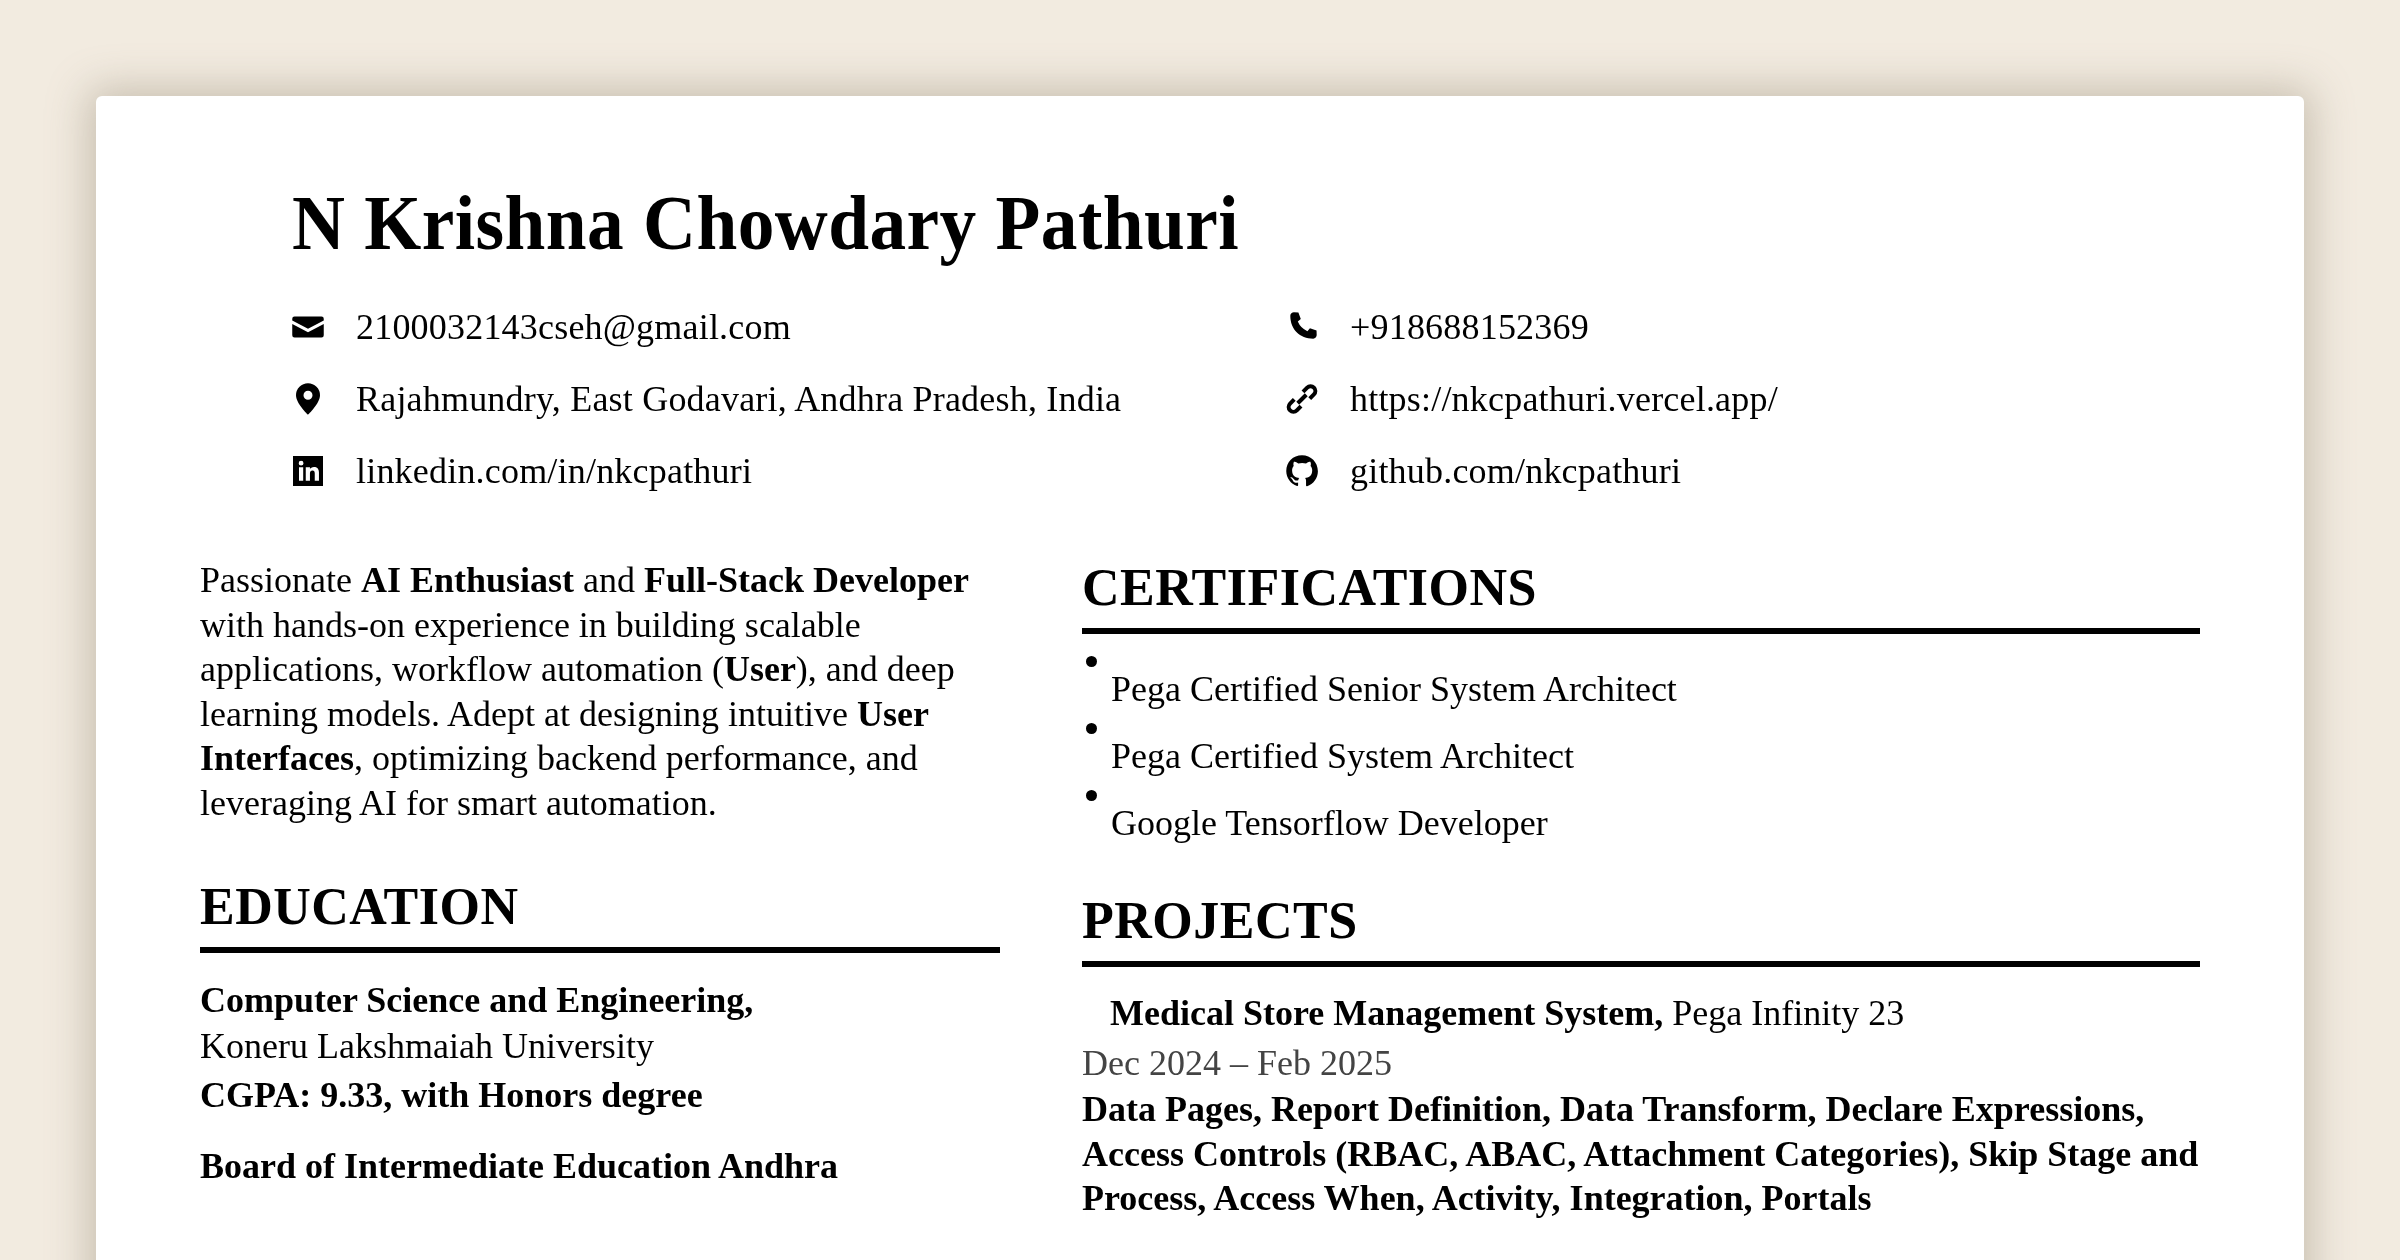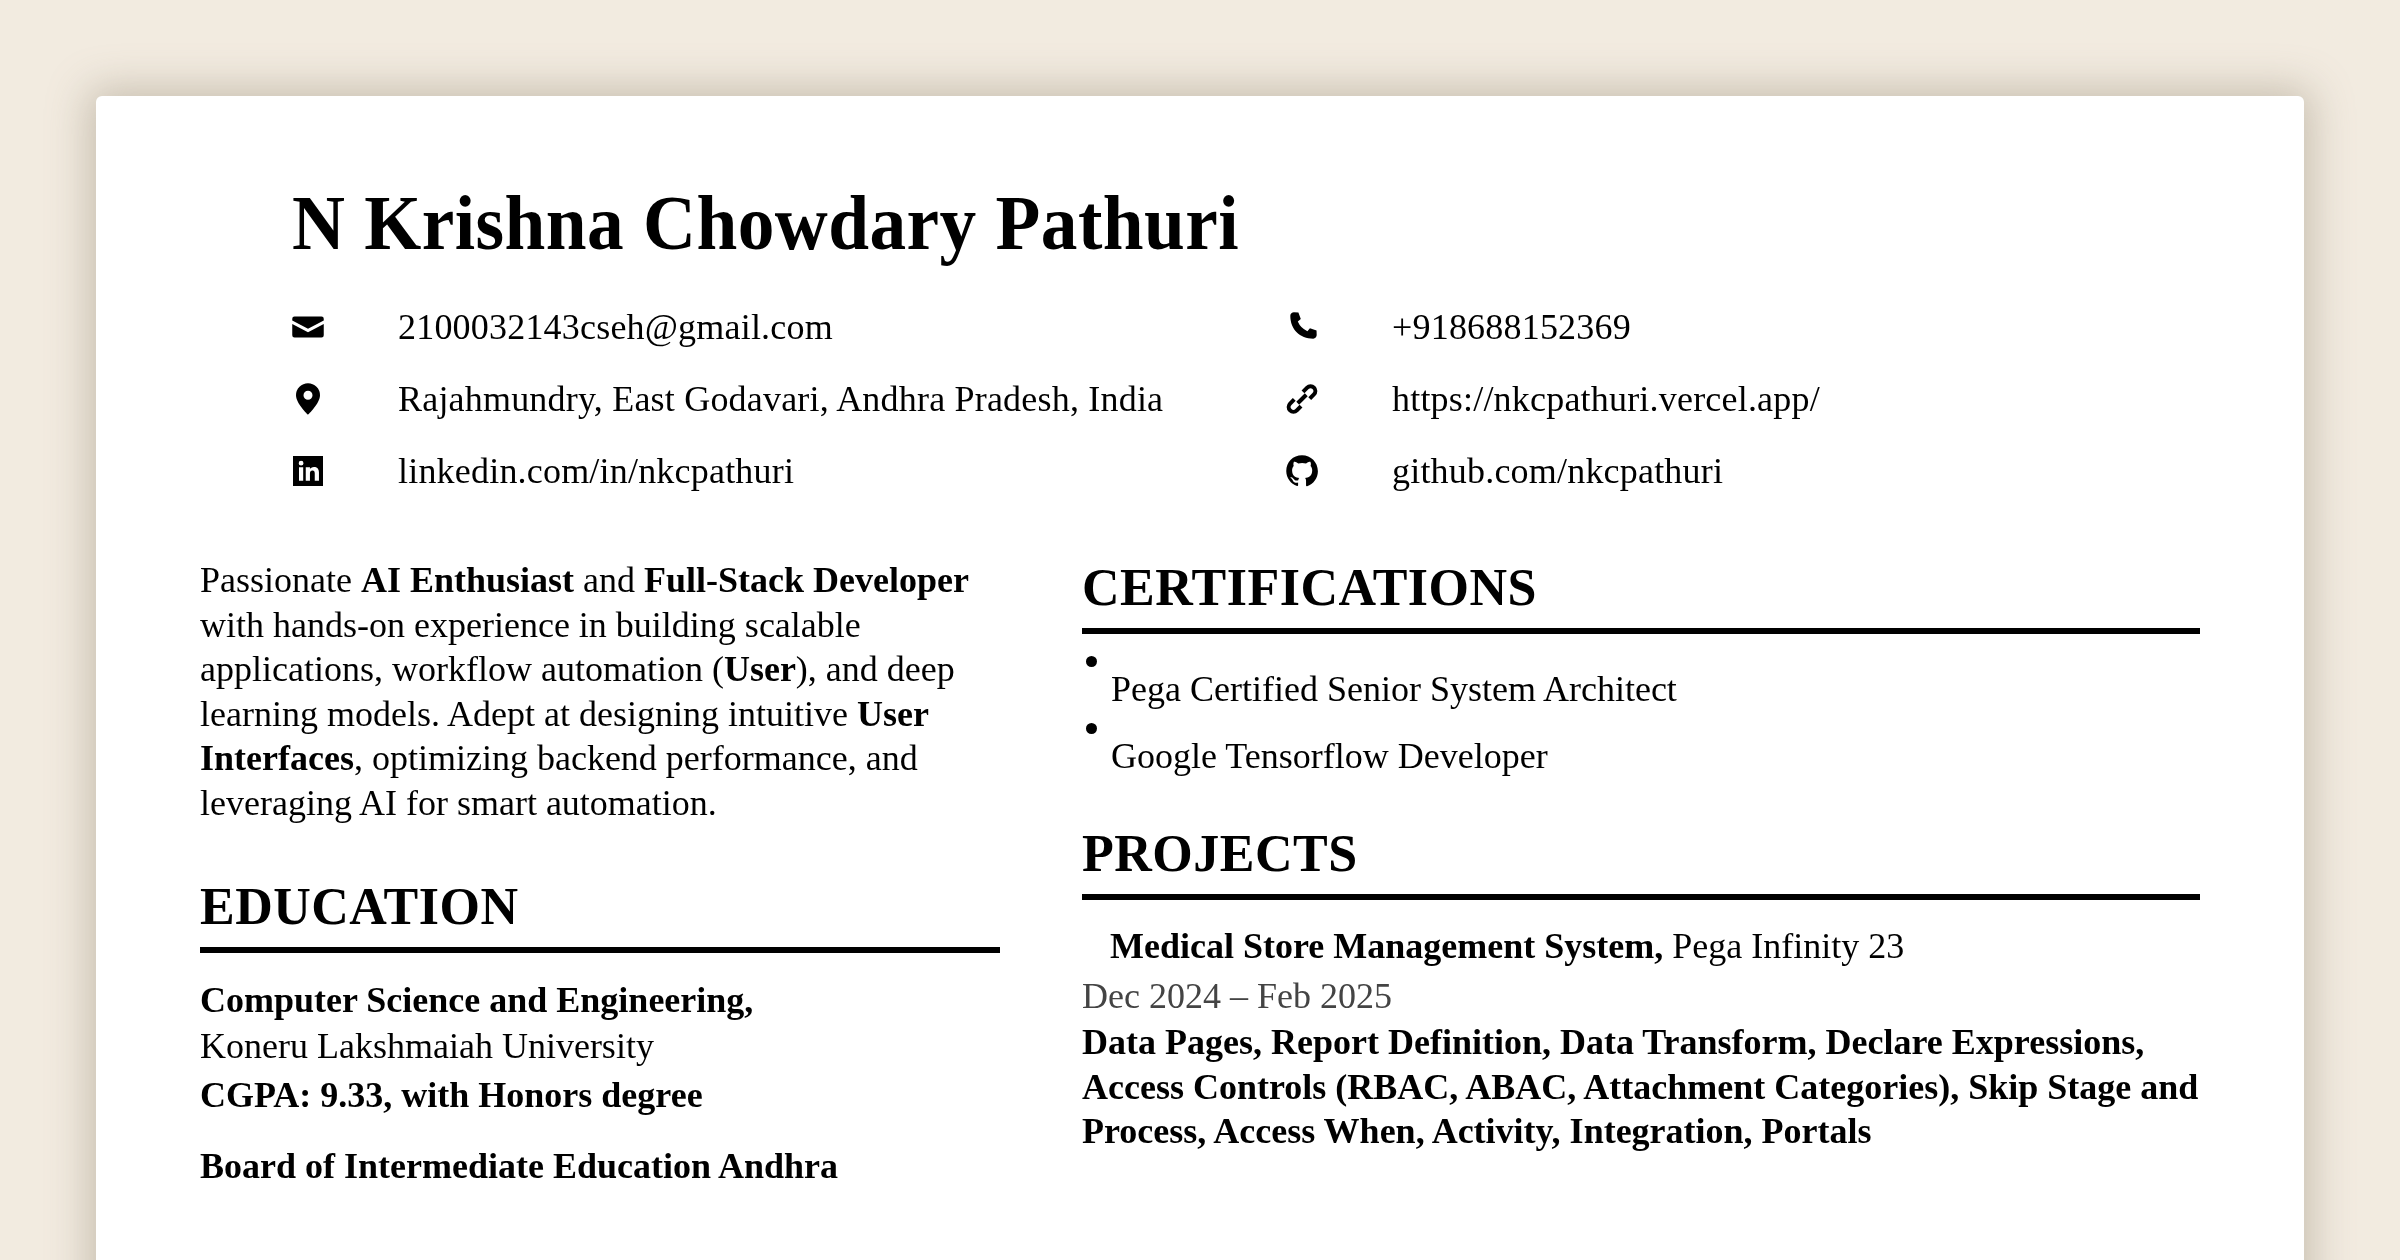--- a/index.html
+++ b/index.html
@@ -36,21 +36,20 @@
     line-height: 1;
     transform: scaleX(0.94);
     transform-origin: left center;
   }
   .contact {
     position: absolute;
     display: flex;
     align-items: center;
     height: 50px;
     font-size: 36px;
-    gap: 42px;
   }
   .contact .icon {
     width: 40px;
     height: 40px;
     display: inline-flex;
     align-items: center;
     justify-content: center;
     margin-right: 28px;
   }
   .contact .icon svg {
@@ -245,20 +244,24 @@
     <div>
       <h2 class="section-heading" style="margin-top:4px;">CERTIFICATIONS</h2>
       <div class="rule"></div>
       <ul class="cert-list">
         <li>
           <span class="bullet"></span>
           <span>Pega Certified Senior System Architect</span>
         </li>
         <li>
           <span class="bullet"></span>
+          <span>Pega Certified System Architect</span>
+        </li>
+        <li>
+          <span class="bullet"></span>
           <span>Google Tensorflow Developer</span>
         </li>
       </ul>
     </div>
 
     <div class="projects-section">
       <h2 class="section-heading">PROJECTS</h2>
       <div class="rule"></div>
       <div class="project">
         <div class="project-title-line">

